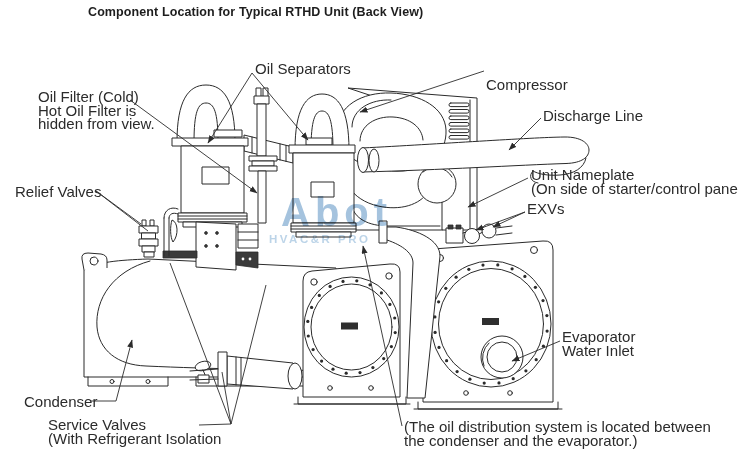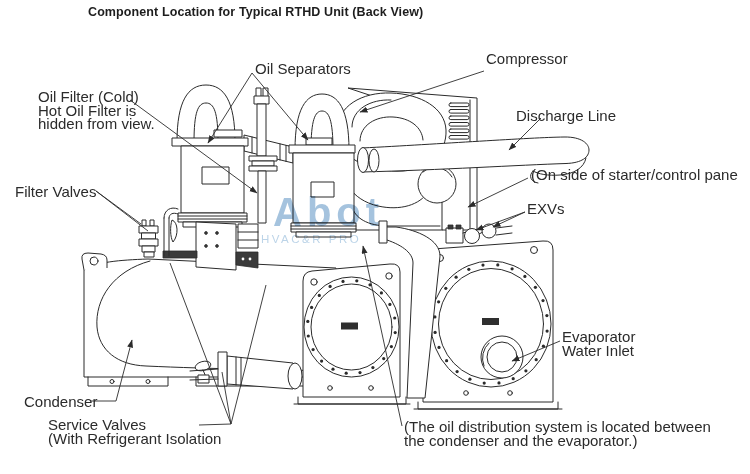--- a/index.html
+++ b/index.html
@@ -8,25 +8,25 @@
   #figure-title{position:absolute;left:88px;top:5px;font-size:12.5px;font-weight:bold;
                 color:#1d1d1d;letter-spacing:.1px;white-space:nowrap;}
   svg{position:absolute;left:0;top:0;}
   svg *{vector-effect:non-scaling-stroke;}
   .s{stroke:#2b2b2b;stroke-width:1;fill:none;stroke-linecap:round;stroke-linejoin:round;}
   .w{stroke:#2b2b2b;stroke-width:1;fill:#ffffff;stroke-linejoin:round;}
   .dk{fill:#3b3b3b;stroke:#2b2b2b;stroke-width:.8;}
   .np{fill:#2f2f2f;stroke:none;}
   .ld{stroke:#2b2b2b;stroke-width:.9;fill:none;}
   .lbl{position:absolute;font-size:15px;line-height:13.5px;color:#2b2b2b;white-space:nowrap;}
-  #watermark{position:absolute;left:8px;top:0;width:600px;height:474px;pointer-events:none;
+  #watermark{position:absolute;left:16px;top:0;width:600px;height:474px;pointer-events:none;
              mix-blend-mode:multiply;}
   #wm-brand{position:absolute;left:265px;top:192px;font-size:40px;font-weight:bold;
             letter-spacing:5px;color:#8fb5d6;opacity:.8;line-height:1;}
-  #wm-tagline{position:absolute;left:253px;top:234px;font-size:11.5px;font-weight:normal;
+  #wm-tagline{position:absolute;left:253px;top:234px;font-size:11.5px;font-weight:bold;
               letter-spacing:2.5px;color:#b9d2e7;opacity:.95;line-height:1;}
 </style>
 </head>
 <body>
 
 <div id="stage">
 
   <div id="figure-title">Component Location for Typical RTHD Unit (Back View)</div>
 
   <svg width="750" height="474" viewBox="0 0 750 474">
@@ -248,35 +248,36 @@
   </svg>
 
   <div id="watermark">
     <div id="wm-brand">Abot</div>
     <div id="wm-tagline">HVAC&amp;R PRO</div>
   </div>
 
   <div class="lbl" style="left:255px;top:62px">
     <span>Oil Separators</span>
   </div>
-  <div class="lbl" style="left:486px;top:52px">
+  <div class="lbl" style="left:486px;top:78px">
     <span>Compressor</span>
   </div>
   <div class="lbl" style="left:38px;top:90px">
     <div>Oil Filter (Cold)</div>
     <div>Hot Oil Filter is</div>
     <div>hidden from view.</div>
   </div>
-  <div class="lbl" style="left:516px;top:109px">
+  <div class="lbl" style="left:543px;top:109px">
     <span>Discharge Line</span>
   </div>
   <div class="lbl" style="left:15px;top:185px">
-    <span>Filter Valves</span>
+    <span>Relief Valves</span>
   </div>
   <div class="lbl" style="left:531px;top:168px">
+    <div>Unit Nameplate</div>
     <div>(On side of starter/control pane</div>
   </div>
   <div class="lbl" style="left:527px;top:202px">
     <span>EXVs</span>
   </div>
   <div class="lbl" style="left:562px;top:330px">
     <div>Evaporator</div>
     <div>Water Inlet</div>
   </div>
   <div class="lbl" style="left:24px;top:395px">

